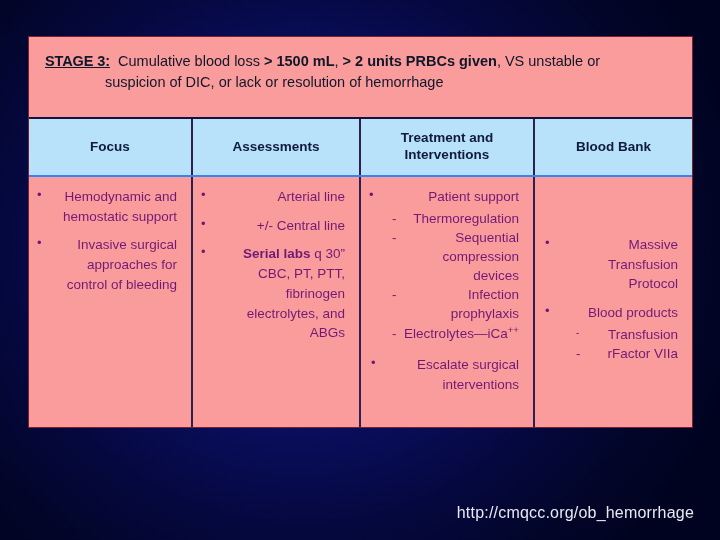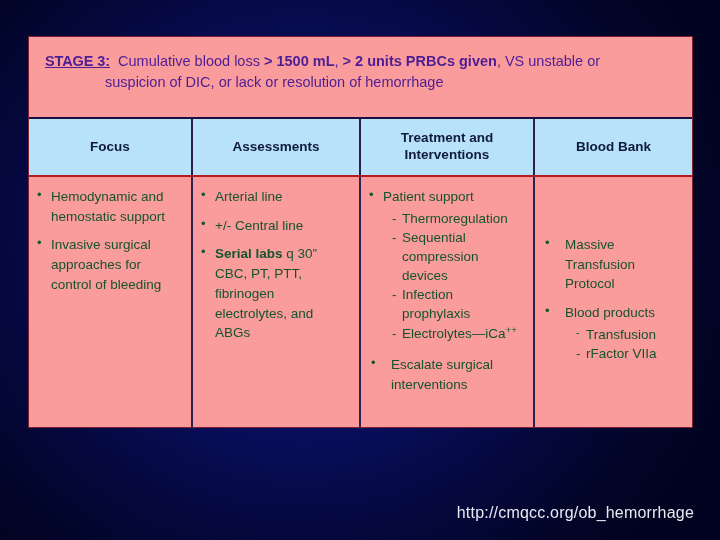--- a/index.html
+++ b/index.html
@@ -34,42 +34,42 @@
     box-sizing: border-box;
     display: flex;
     flex-direction: column;
   }
 
   
   .stage-banner {
     box-sizing: border-box;
     padding: 14px 4px 12px 16px;
     border-bottom: 2px solid #1a1040;
-    color: #4c1d95;
+    color: #0f172a;
     font-size: 14.5px;
     line-height: 1.48;
     flex: 0 0 auto;
     height: 82px;
   }
   .stage-banner .line1 { display: block; white-space: nowrap; }
   .stage-banner .line2 { display: block; padding-left: 60px; }
   .stage-label {
     font-weight: bold;
     text-decoration: underline;
     letter-spacing: -0.1px;
   }
   .bold { font-weight: bold; }
 
   
   .header-row {
     display: flex;
     flex: 0 0 auto;
     height: 56px;
     background: #b7e2fa;
-    border-bottom: 2px solid #b91c1c;
+    border-bottom: 2px solid #3b82f6;
   }
   .header-cell {
     box-sizing: border-box;
     display: flex;
     align-items: center;
     justify-content: center;
     text-align: center;
     color: #101a3a;
     font-weight: bold;
     font-size: 13.5px;
@@ -81,24 +81,25 @@
   
   .body-row {
     display: flex;
     flex: 1 1 auto;
     min-height: 0;
   }
   .body-cell {
     box-sizing: border-box;
     padding: 10px 14px 6px 6px;
     border-right: 2px solid #2b2050;
-    color: #14532d;
+    color: #701a75;
     font-size: 13.5px;
     line-height: 1.46;
     overflow: hidden;
+    text-align: right;
   }
   .body-cell:last-child { border-right: none; margin-top: 48px; }
 
   
   .col-1 { flex: 0 0 164px; }
   .col-2 { flex: 0 0 168px; }
   .col-3 { flex: 0 0 174px; }
   .col-4 { flex: 0 0 157px; }
 
   

